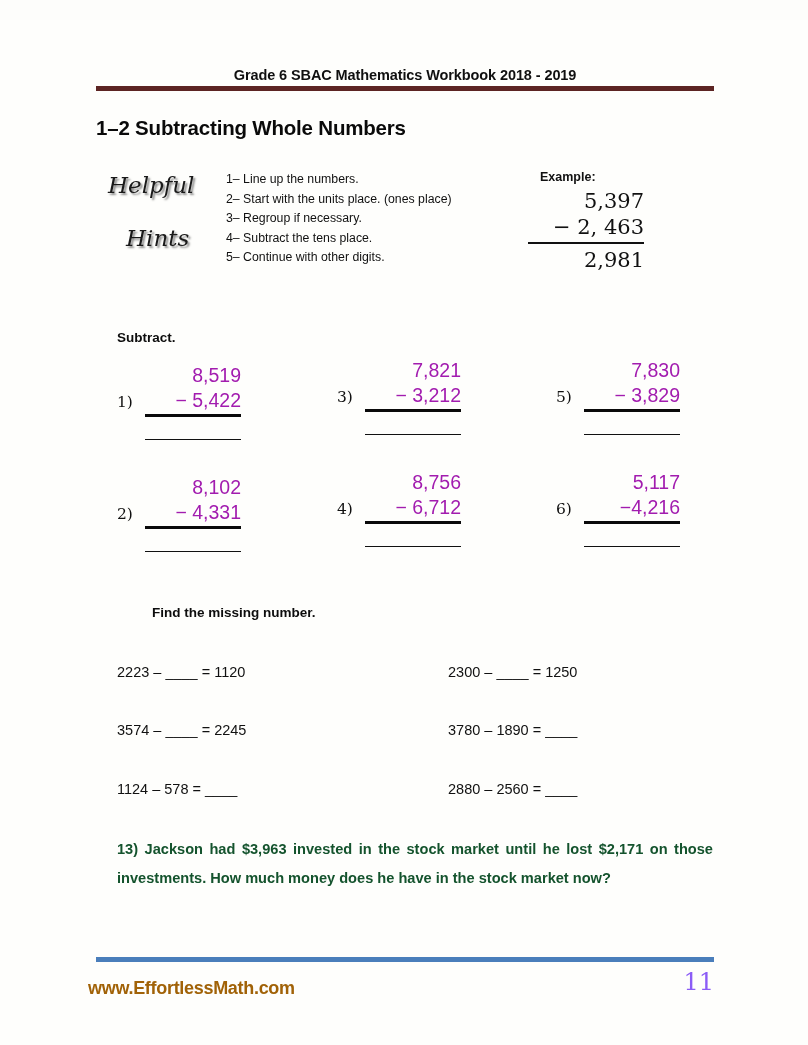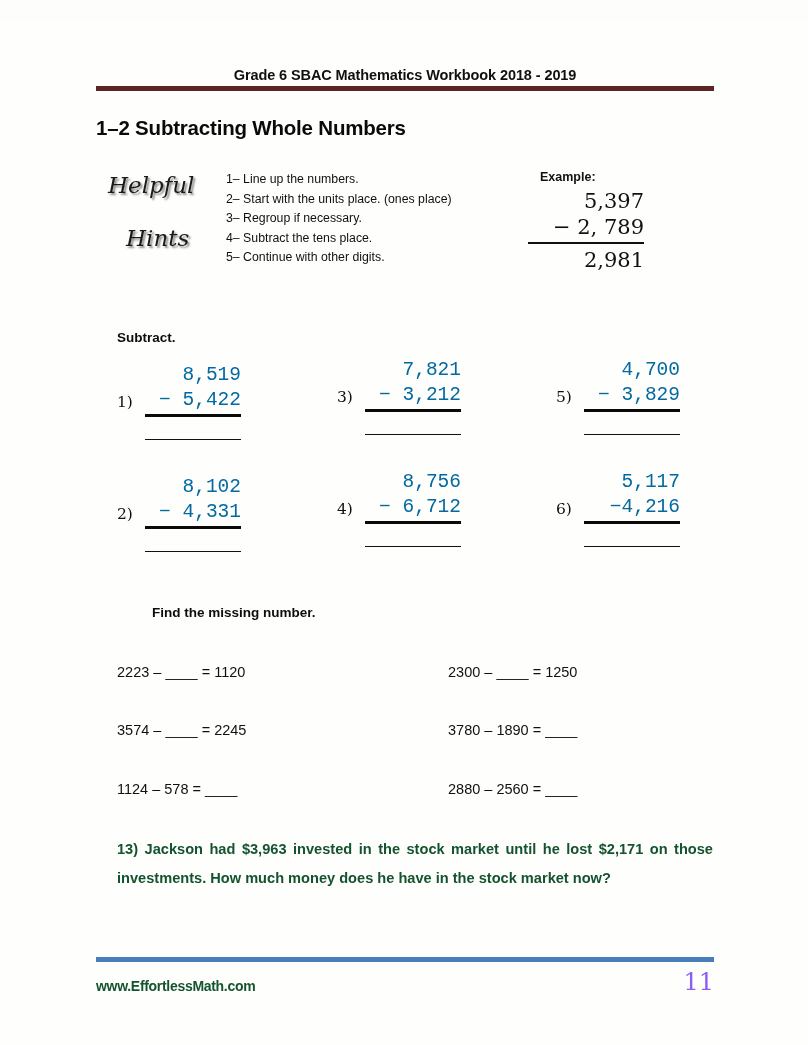--- a/index.html
+++ b/index.html
@@ -136,23 +136,23 @@
     top: 30px;
     font-family: "DejaVu Serif", serif;
     font-size: 15.5px;
     color: #111;
   }
   .prob .stack {
     position: absolute;
     left: 28px;
     top: 0;
     width: 96px;
-    font-family: Liberation Mono, monospace;
+    font-family: Liberation Sans, sans-serif;
     font-size: 19.5px;
-    color: #0369a1;
+    color: #a21caf;
     text-align: right;
   }
   .prob .stack .row {
     line-height: 25px;
     white-space: pre;
   }
   .prob .thick-rule {
     border-bottom: 3.4px solid #0a0a0a;
     margin-top: 1px;
   }
@@ -188,26 +188,26 @@
   .footer-rule {
     position: absolute;
     left: 96px;
     top: 937px;
     width: 618px;
     height: 5px;
     background: #4A7EBB;
   }
   .footer-site {
     position: absolute;
-    left: 96px;
+    left: 88px;
     top: 958px;
     font-family: "Liberation Sans", sans-serif;
     font-weight: bold;
-    font-size: 14px;
-    color: #14532d;
+    font-size: 18px;
+    color: #a16207;
     letter-spacing: -0.3px;
   }
   .footer-page {
     position: absolute;
     right: 94px;
     top: 948px;
     font-family: "DejaVu Serif", serif;
     font-size: 24px;
     color: #8b5cf6;
   }
@@ -229,21 +229,21 @@
     <div class="hint-line">1– Line up the numbers.</div>
     <div class="hint-line">2– Start with the units place. (ones place)</div>
     <div class="hint-line">3– Regroup if necessary.</div>
     <div class="hint-line">4– Subtract the tens place.</div>
     <div class="hint-line">5– Continue with other digits.</div>
   </div>
 
   <div class="example-label">Example:</div>
   <div class="example-stack">
     <div class="row">5,397</div>
-    <div class="row">− 2, 789</div>
+    <div class="row">− 2, 463</div>
     <div class="example-rule"></div>
     <div class="row">2,981</div>
   </div>
 
   <div class="section-label label-subtract">Subtract.</div>
 
   <div class="prob" style="left:117px; top:343px; width:150px;">
     <div class="num-label">1)</div>
     <div class="stack">
       <div class="row">8,519</div>
@@ -279,21 +279,21 @@
       <div class="row">8,756</div>
       <div class="row">− 6,712</div>
       <div class="thick-rule"></div>
       <div class="answer-rule"></div>
     </div>
   </div>
 
   <div class="prob" style="left:556px; top:338px; width:150px;">
     <div class="num-label">5)</div>
     <div class="stack">
-      <div class="row">4,700</div>
+      <div class="row">7,830</div>
       <div class="row">− 3,829</div>
       <div class="thick-rule"></div>
       <div class="answer-rule"></div>
     </div>
   </div>
 
   <div class="prob" style="left:556px; top:450px; width:150px;">
     <div class="num-label">6)</div>
     <div class="stack">
       <div class="row">5,117</div>

